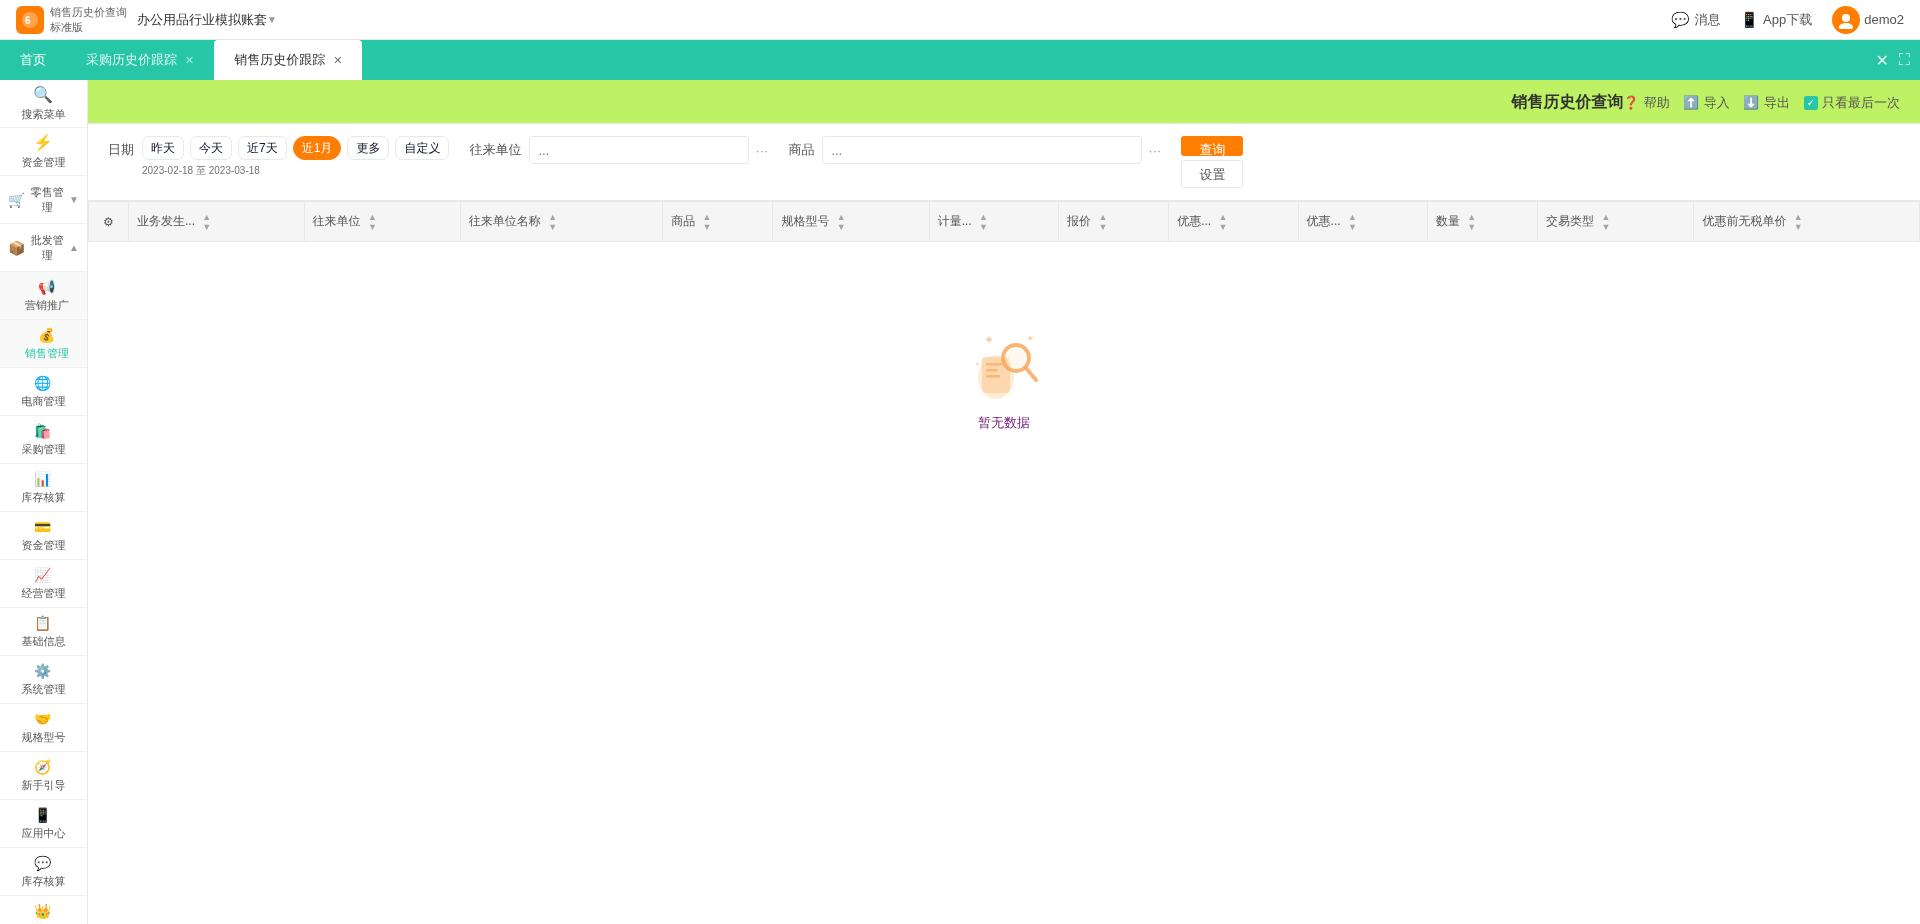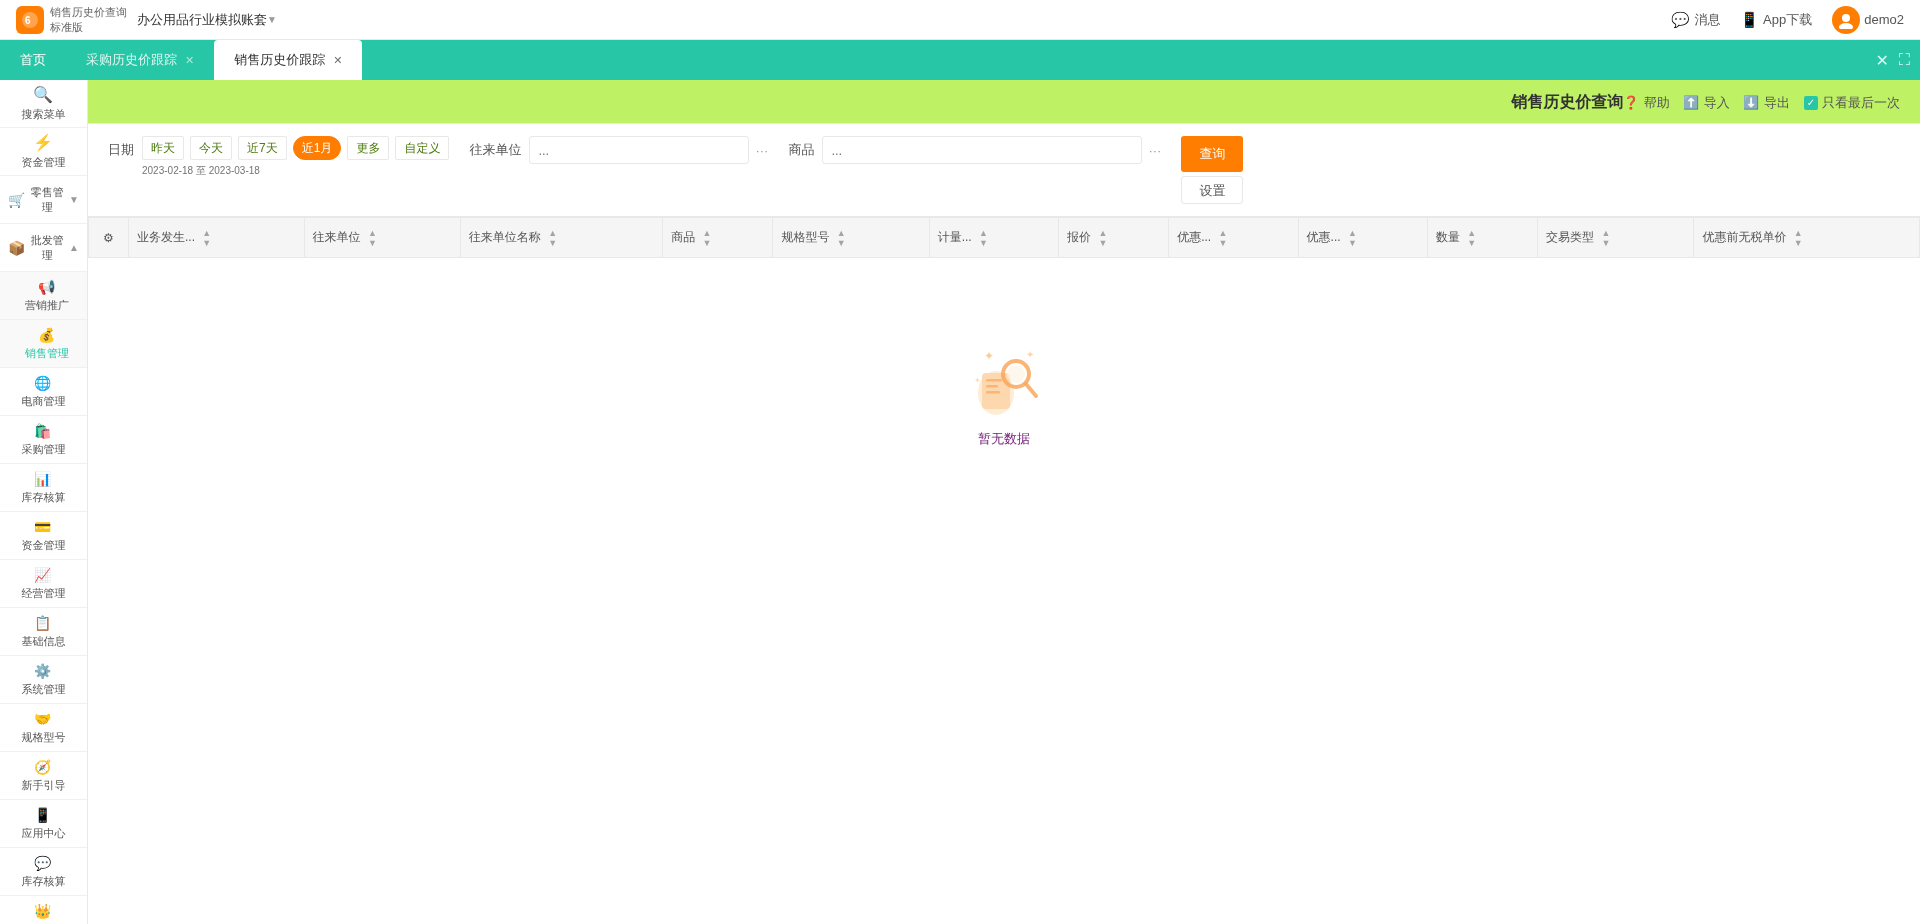--- a/index.html
+++ b/index.html
@@ -260,24 +260,24 @@
       gap: 4px;
     }
     .date-presets {
       display: flex;
       align-items: center;
       gap: 6px;
     }
     .date-preset-btn {
       padding: 2px 8px;
       border: 1px solid #e8e8e8;
-      border-radius: 2px;
+      border-radius: 7px;
       cursor: pointer;
       font-size: 12px;
-      color: #4d7c0f;
+      color: #0f172a;
       background: #fff;
       height: 24px;
       display: flex;
       align-items: center;
     }
     .date-preset-btn.active {
       background: #ff7d00;
       color: #fff;
       border-color: #ff7d00;
       border-radius: 12px;
@@ -307,21 +307,21 @@
       cursor: pointer;
     }
     .btn-query {
       background: #ff7d00;
       color: #fff;
       border: none;
       border-radius: 3px;
       padding: 5px 18px;
       font-size: 13px;
       cursor: pointer;
-      height: 36px;
+      height: 20px;
     }
     .btn-settings {
       background: #fff;
       color: #555;
       border: 1px solid #e8e8e8;
       border-radius: 3px;
       padding: 5px 14px;
       font-size: 13px;
       cursor: pointer;
       height: 28px;

